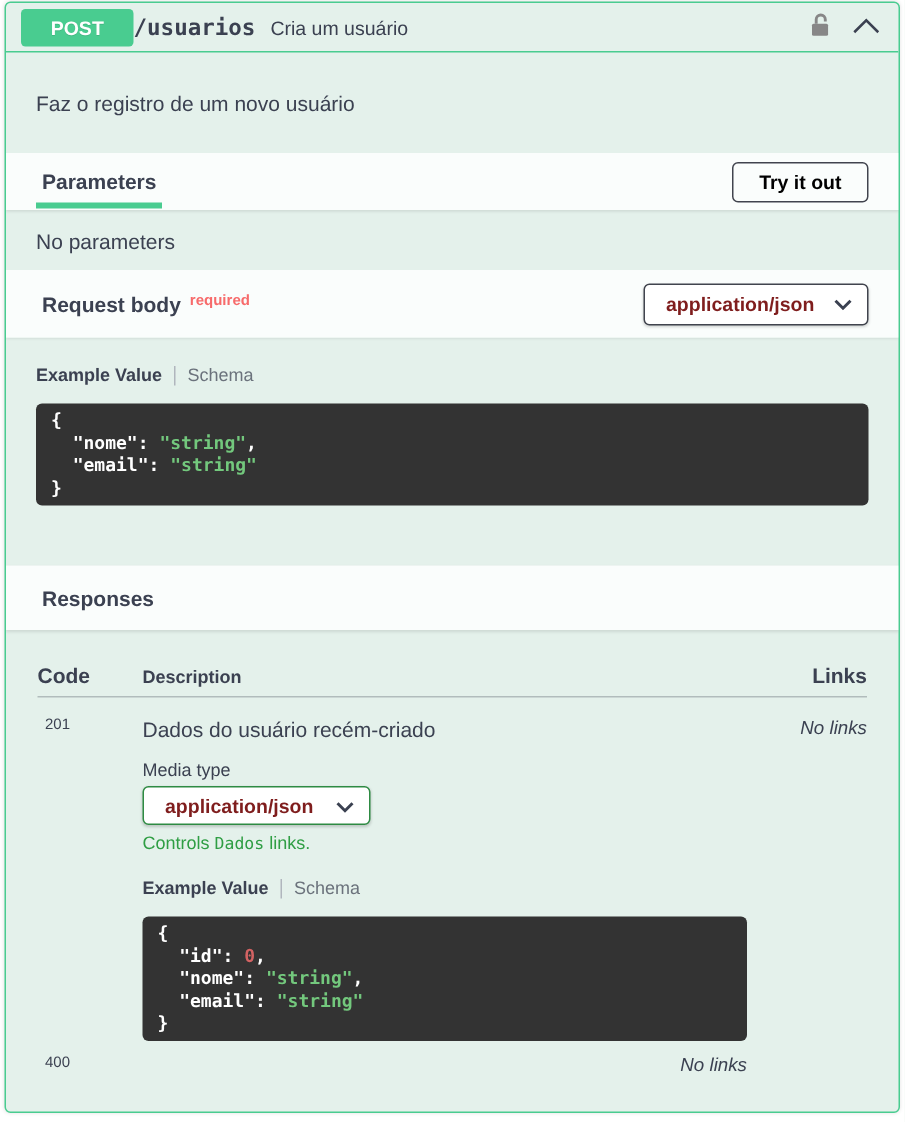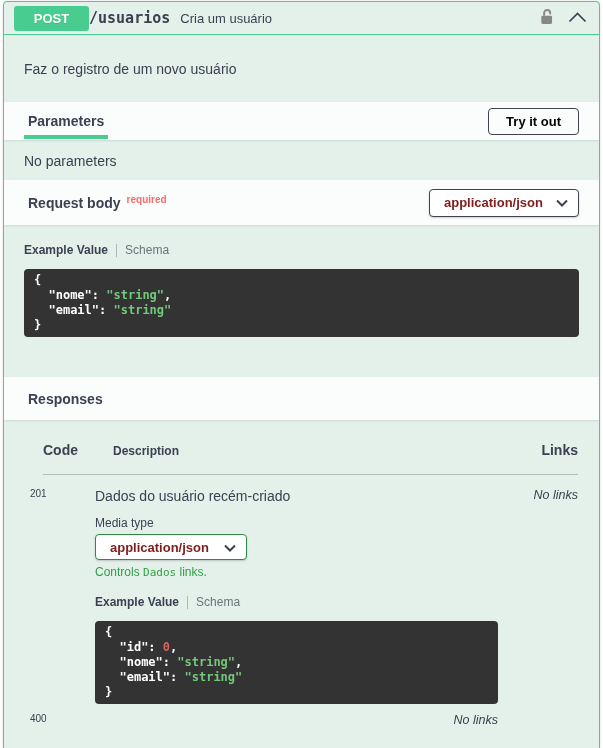--- a/index.html
+++ b/index.html
@@ -101,21 +101,21 @@
   .tok-p { color: #ffffff; }
   .tok-k { color: #ffffff; }
   .tok-s { color: #73c87d; }
   .tok-n { color: #d36363; }
 
   .body-example { padding: 18px 20px 40px 20px; }
 
   
   .responses-wrap { padding: 22px 21px 24px 21px; }
   .resp-grid { display: grid; grid-template-columns: 70px 1fr 80px; }
-  .resp-head { padding-bottom: 16px; border-bottom: 1px solid rgba(59,65,81,.3); align-items: end; margin-left: 18px; }
+  .resp-head { padding-bottom: 6px; border-bottom: 1px solid rgba(59,65,81,.3); align-items: end; }
   .col-code-h, .col-links-h { font-size: 14px; font-weight: bold; }
   .col-desc-h { font-size: 12px; font-weight: bold; }
   .col-links-h { text-align: right; }
   .cell-code { font-size: 10px; padding-left: 5px; }
   .cell-desc { font-size: 14px; }
   .cell-links { font-size: 12.5px; font-style: italic; text-align: right; }
   .resp-row-201 { padding-top: 13px; }
   .resp-row-400 { padding-top: 9px; }
 
   .media-type-label { font-size: 12px; margin-top: 12px; margin-bottom: 4px; }

